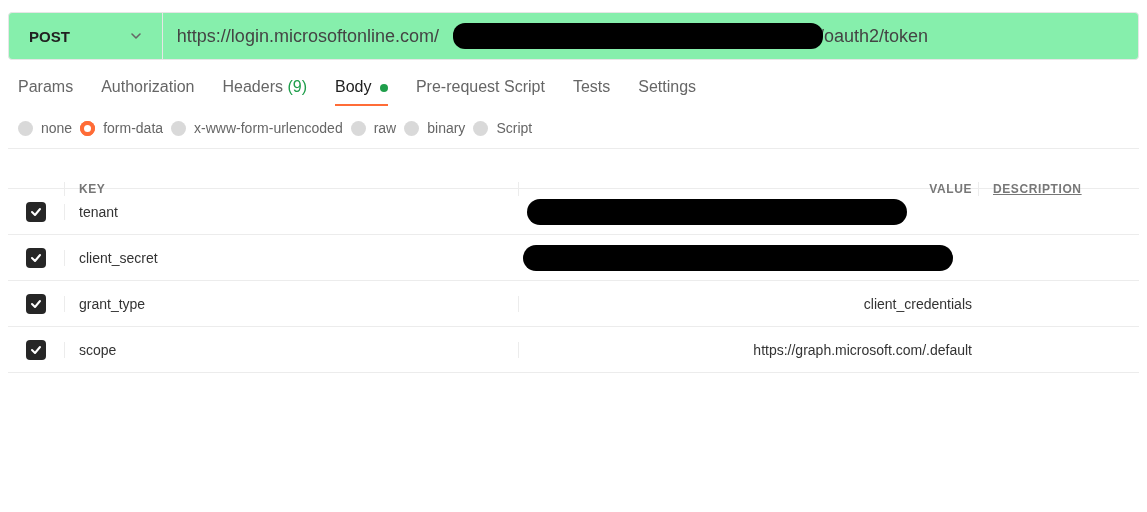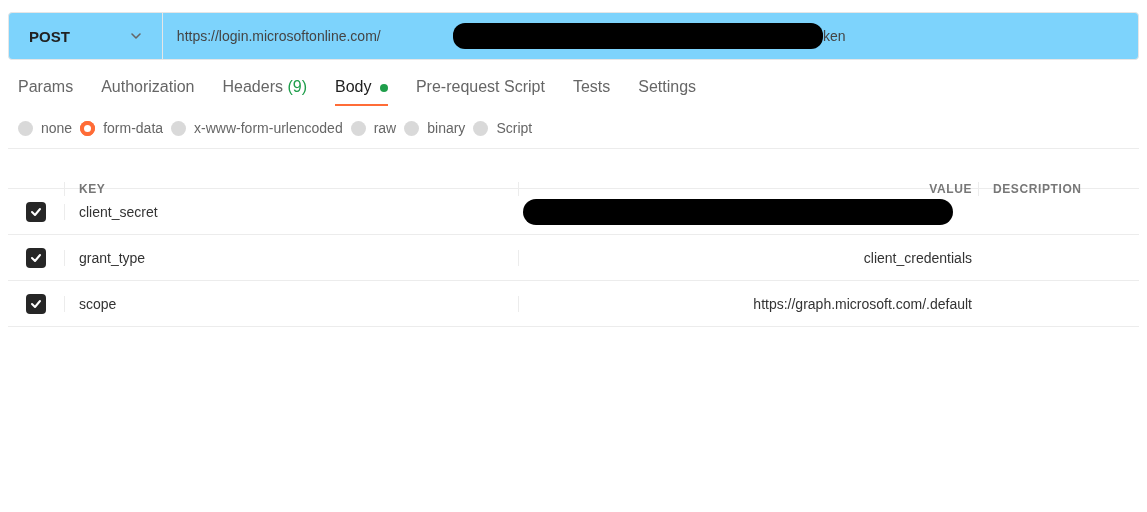--- a/index.html
+++ b/index.html
@@ -10,42 +10,42 @@
     color: #212121;
     background: #fff;
     width: 1147px;
   }
   .wrap { padding: 12px 8px 0 8px; }
 
   
   .url-bar {
     display: flex;
     align-items: stretch;
-    background: #7dd3fc;
+    background: #86efac;
     border: 1px solid #e6e6e6;
     border-radius: 4px;
     height: 48px;
     overflow: hidden;
   }
   .method-select {
     display: flex; align-items: center; gap: 60px;
     padding: 0 20px;
     font-weight: 600;
     font-size: 15px;
     color: #212121;
     border-right: 1px solid #e6e6e6;
     cursor: pointer;
   }
   .chevron-down svg { display: block; }
   .url-field {
     flex: 1;
     display: flex;
     align-items: center;
     padding: 0 14px;
-    font-size: 14px;
+    font-size: 18px;
     color: #444;
     position: relative;
     overflow: hidden;
   }
   .url-redact {
     position: absolute;
     height: 30px;
     background: #000;
     border-radius: 14px;
   }
@@ -107,21 +107,21 @@
     border-top: 1px solid #ececec;
   }
   .thead, .trow {
     display: flex;
     align-items: center;
     border-bottom: 1px solid #ececec;
   }
   .col-check { width: 56px; display:flex; justify-content:center; }
   .col-key   { width: 454px; padding: 0 14px; border-left: 1px solid #ececec; }
   .col-val   { width: 460px; padding: 0 6px; border-left: 1px solid #ececec; position: relative; text-align: right; }
-  .col-desc  { flex: 1;       padding: 0 14px; border-left: 1px solid #ececec; }
+  .col-desc  { flex: 1;       padding: 0 14px; border-left: 1px solid #ececec; text-decoration: underline; }
   .thead { height: 40px; }
   .thead .hcell {
     font-size: 12px; font-weight: 700; letter-spacing: 0.6px; color: #777; margin-top: 40px;
   }
   .trow { height: 46px; }
   .trow .cell { font-size: 14px; color: #333; }
   .checkbox {
     width: 20px; height: 20px; border-radius: 4px;
     background: #262626;
     display: inline-flex; align-items: center; justify-content: center;
@@ -205,20 +205,34 @@
   </div>
 
   <div class="table">
     <div class="thead">
       <div class="col-check"></div>
       <div class="col-key  hcell">KEY</div>
       <div class="col-val  hcell">VALUE</div>
       <div class="col-desc hcell">DESCRIPTION</div>
     </div>
 
+    <div class="trow">
+      <div class="col-check">
+        <span class="checkbox">
+          <svg width="12" height="12" viewBox="0 0 12 12">
+              <path d="M2 6 L5 9 L10 3" fill="none" stroke="#fff" stroke-width="2" stroke-linecap="round" stroke-linejoin="round"></path>
+            </svg>
+        </span>
+      </div>
+      <div class="col-key cell">tenant</div>
+      <div class="col-val cell">
+        <span class="val-redact" style="left:8px; width:380px;"></span>
+      </div>
+      <div class="col-desc cell"></div>
+    </div>
 
 
     <div class="trow">
       <div class="col-check">
         <span class="checkbox">
           <svg width="12" height="12" viewBox="0 0 12 12">
               <path d="M2 6 L5 9 L10 3" fill="none" stroke="#fff" stroke-width="2" stroke-linecap="round" stroke-linejoin="round"></path>
             </svg>
         </span>
       </div>

